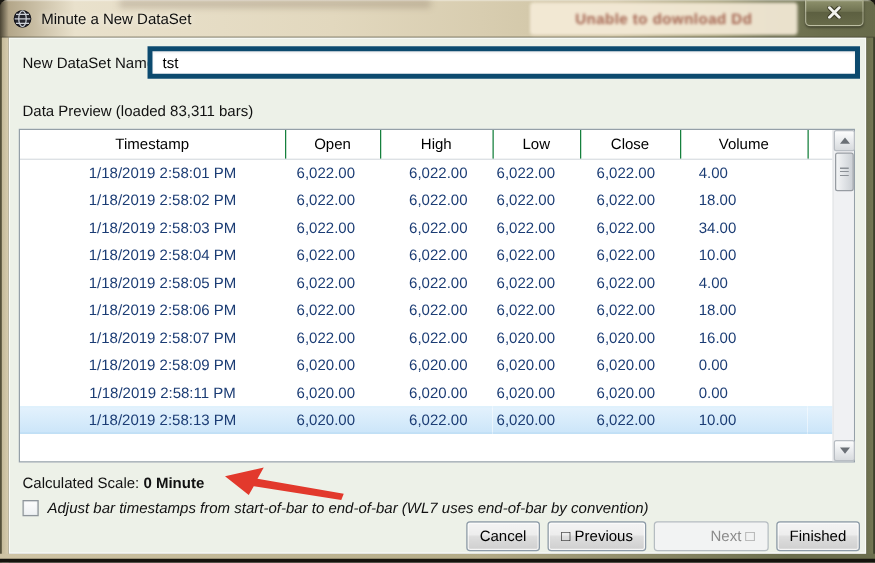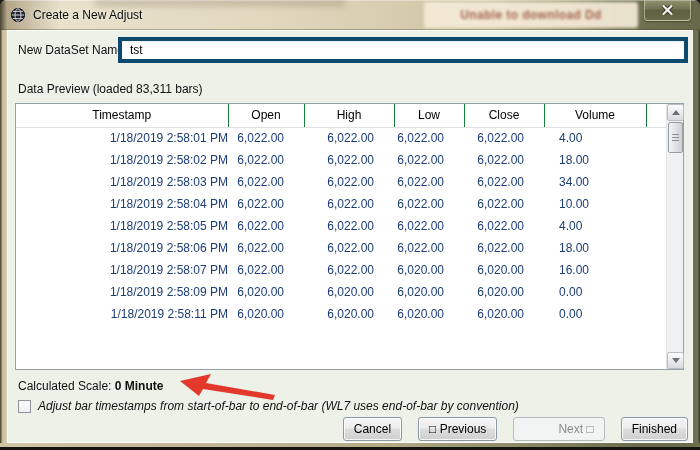--- a/index.html
+++ b/index.html
@@ -44,21 +44,21 @@
     font-size:12px; color:#000; padding:0 8px; box-shadow: inset 0 1px 2px rgba(120,130,140,.18); }
 
   
   .grid-box { position:absolute; left:8px; top:73px; width:669px; height:267px; background:#fff;
     border:1px solid #95a0a8; }
   table { border-collapse:collapse; table-layout:fixed; width:650px; font-size:12px; }
   thead th { height:23px; font-weight:normal; color:#000; text-align:center; background:#fff;
     border-right:1px solid #15803d; border-bottom:1px solid #dde1e5; overflow:hidden; }
   thead th.c-fill { border-right:none; }
   tbody td { height:22px; color:#1b3c74; white-space:nowrap; overflow:hidden; }
-  td.c-ts  { text-align:right;  padding-left:16px; }
+  td.c-ts  { text-align:center;  padding-left:16px; }
   td.c-num { text-align:right; padding-right:20px; }
   td.c-vol { text-align:left;  padding-left:15px; }
   tr.selected td { background:linear-gradient(#e4f2fd,#cbe5f9); box-shadow: inset 0 1px 0 #dceffb, inset 0 -1px 0 #b9dcf3; }
 
   
   .sb { position:absolute; top:0; right:0; bottom:0; width:17px; background:#f0f1f3;
     border-left:1px solid #e3e5e8; }
   .sb-btn { position:absolute; left:0; width:17px; height:17px;
     background:linear-gradient(#fdfdfd,#eceef0 45%,#d8dbde); border:1px solid #b8bdc3; border-radius:2px;
     display:flex; align-items:center; justify-content:center; cursor:pointer; }
@@ -73,21 +73,21 @@
   
   .calc-scale { left:11px; top:349px; }
   .calc-scale b { font-weight:bold; }
   .arrow-note { position:absolute; left:168px; top:342px; pointer-events:none; }
 
   .check-row { position:absolute; left:11px; top:369px; display:flex; align-items:center; gap:7px;font-style:italic; }
   .checkbox { width:13px; height:13px; border:1px solid #8e959b; background:linear-gradient(#fdfdfd,#eef1f3);
     box-shadow: inset 0 0 1px #c7ced4; cursor:pointer; font-size:11px; line-height:12px; text-align:center; color:#2c5aa0; }
   .check-row span { font-size:12px; color:#111; white-space:nowrap; }
 
-  .btn-row { position:absolute; right:5px; top:387px; display:flex; gap:16px; }
+  .btn-row { position:absolute; right:5px; top:387px; display:flex; gap:6px; }
   .btn { height:24px; padding:0 10px; font-family:"Liberation Sans",sans-serif; font-size:12px; color:#000;
     border:1px solid #8c9aa7; border-radius:3px;
     background:linear-gradient(#f4f4f4,#ededed 45%,#dedede 50%,#cfcfcf);
     box-shadow: inset 0 0 0 1px rgba(255,255,255,.8); cursor:pointer; white-space:nowrap; }
   .btn:disabled { border-color:#b5bcc1; background:#f2f3f3; color:#8b8b8b; box-shadow:none; cursor:default;padding-left:44px; }
 </style>
 </head>
 <body>
 
 <div class="window">
@@ -100,21 +100,21 @@
     <div class="title-left">
       <span style="display:flex;">
         <svg width="16" height="16" viewBox="0 0 16 16">
           <circle cx="8" cy="8" r="6.6" fill="#24252e" stroke="#101018" stroke-width="1"></circle>
           <ellipse cx="8" cy="8" rx="3" ry="6.3" fill="none" stroke="#cdd1d8" stroke-width="1"></ellipse>
           <line x1="1.7" y1="8" x2="14.3" y2="8" stroke="#cdd1d8" stroke-width="1"></line>
           <line x1="2.8" y1="4.4" x2="13.2" y2="4.4" stroke="#cdd1d8" stroke-width="1"></line>
           <line x1="2.8" y1="11.6" x2="13.2" y2="11.6" stroke="#cdd1d8" stroke-width="1"></line>
         </svg>
       </span>
-      <span class="title-text">Create a New Adjust</span>
+      <span class="title-text">Minute a New DataSet</span>
     </div>
     <div class="close-btn">
       <span style="display:flex;">
         <svg width="11" height="10" viewBox="0 0 11 10">
           <line x1="1.5" y1="1" x2="9.5" y2="9" stroke="#3a3a26" stroke-width="4" stroke-linecap="round"></line>
           <line x1="9.5" y1="1" x2="1.5" y2="9" stroke="#3a3a26" stroke-width="4" stroke-linecap="round"></line>
           <line x1="1.5" y1="1" x2="9.5" y2="9" stroke="#f2f3ee" stroke-width="2.2" stroke-linecap="round"></line>
           <line x1="9.5" y1="1" x2="1.5" y2="9" stroke="#f2f3ee" stroke-width="2.2" stroke-linecap="round"></line>
         </svg>
       </span>
@@ -229,20 +229,29 @@
             </tr>
             <tr>
               <td class="c-ts">1/18/2019 2:58:11 PM</td>
               <td class="c-num">6,020.00</td>
               <td class="c-num">6,020.00</td>
               <td class="c-num">6,020.00</td>
               <td class="c-num">6,020.00</td>
               <td class="c-vol">0.00</td>
               <td class="c-fill"></td>
             </tr>
+            <tr class="selected">
+              <td class="c-ts">1/18/2019 2:58:13 PM</td>
+              <td class="c-num">6,020.00</td>
+              <td class="c-num">6,022.00</td>
+              <td class="c-num">6,020.00</td>
+              <td class="c-num">6,022.00</td>
+              <td class="c-vol">10.00</td>
+              <td class="c-fill"></td>
+            </tr>
           </tbody>
       </table>
 
       <div class="sb">
         <div class="sb-btn sb-up">
           <span class="tri-up"></span>
         </div>
         <div class="sb-thumb"></div>
         <div class="sb-btn sb-down">
           <span class="tri-down"></span>

